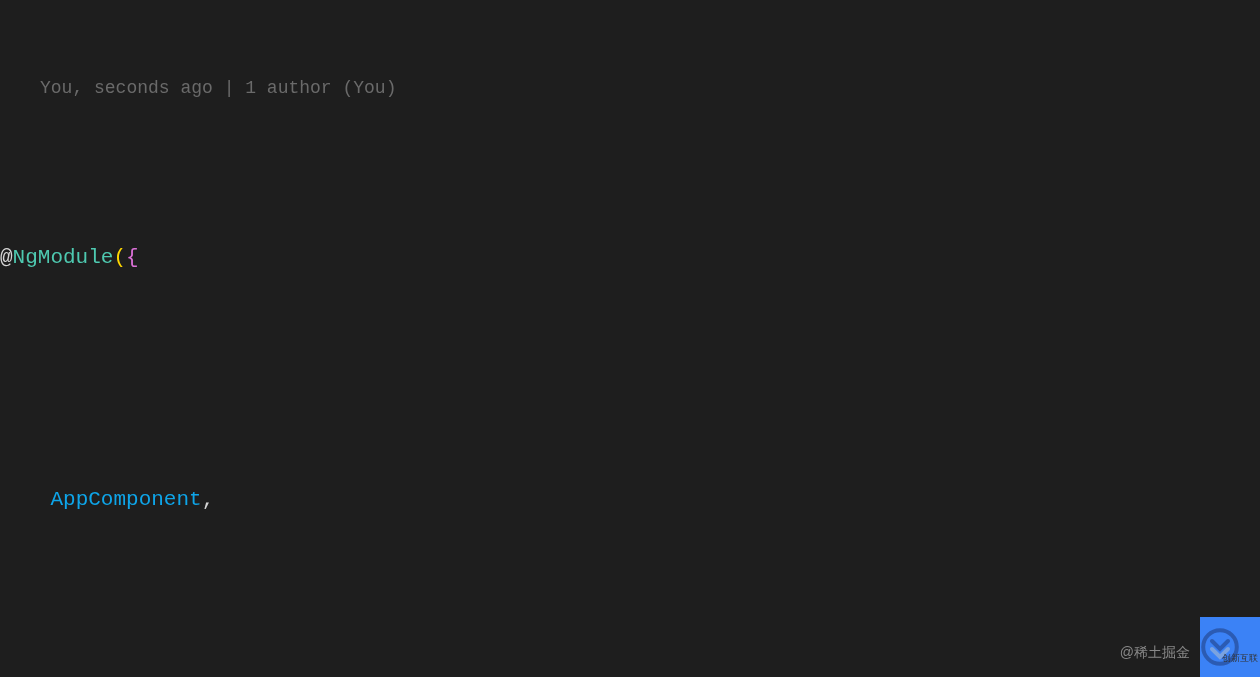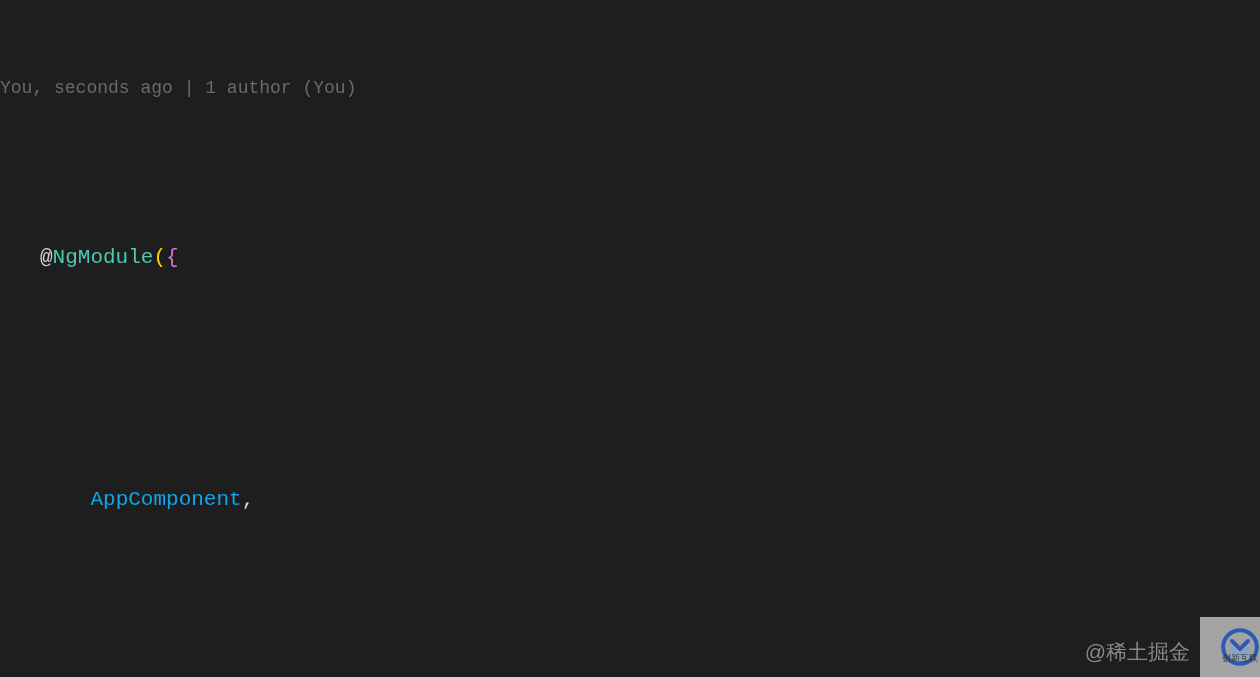--- a/index.html
+++ b/index.html
@@ -14,25 +14,25 @@
       overflow: hidden;
       position: relative;
     }
     .editor {
       padding: 0;
       white-space: pre;
     }
     .blame {
       color: #6a6a6a;
       font-size: 18px;
+      padding-left: 40px;
       line-height: 30px;
       padding-top: 4px;
     }
     .line {
-      padding-left: 40px;
       height: 34.5px;
       display: flex;
       align-items: flex-end;
     }
     .line-content {
       position: relative;
       z-index: 1;
     }
     .tok-decorator { color: #d4d4d4; }
     .tok-type { color: #4ec9b0; }
@@ -40,33 +40,33 @@
     .tok-key { color: #9cdcfe; }
     .tok-class { color: #0ea5e9; }
     .tok-brace-y { color: #ffd700; }
     .tok-brace-p { color: #da70d6; }
     .tok-brace-b { color: #179fff; }
     .watermark-juejin {
       position: absolute;
       right: 70px;
       bottom: 8px;
       color: #888;
-      font-size: 21px;
+      font-size: 14px;
       font-family: sans-serif;
     }
     .watermark-logo {
       position: absolute;
       right: 0;
       bottom: 0;
       width: 60px;
       height: 60px;
-      background: #a3a3a3;
+      background: #3b82f6;
       display: flex;
       align-items: center;
-      justify-content: flex-end;
+      justify-content: flex-start;
     }
     .watermark-logo svg { width: 40px; height: 40px; }
     .logo-text {
       position: absolute;
       right: 2px;
       bottom: 2px;
       font-size: 9px;
       font-family: sans-serif;
       color: #333;
       writing-mode: horizontal-tb;

